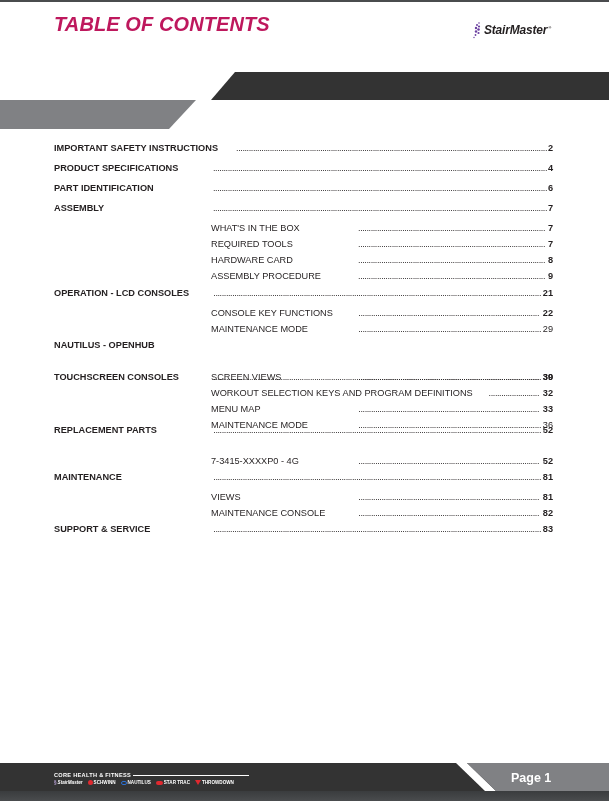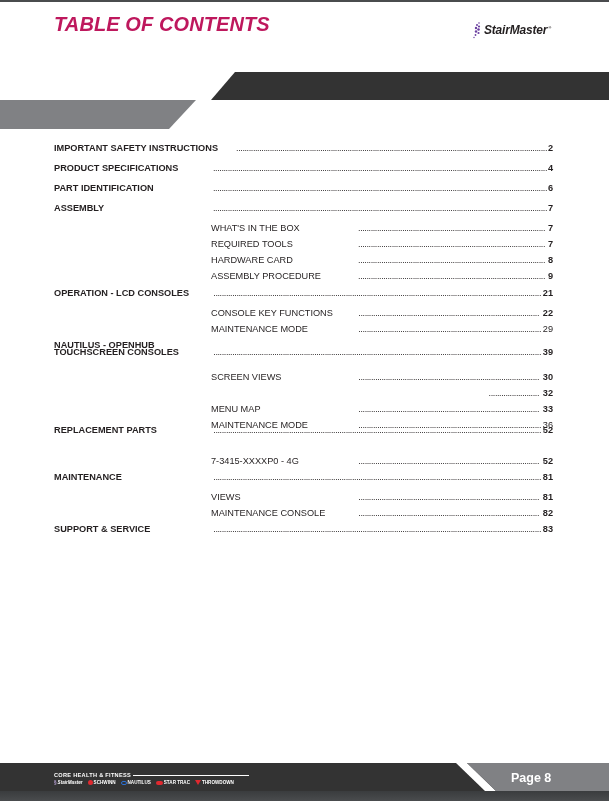--- a/index.html
+++ b/index.html
@@ -148,33 +148,34 @@
 
   <div class="row sub" style="top:322px">
     <span class="label">MAINTENANCE MODE</span>
     <span class="leader" style="left:358px; right:68px"></span>
     <span class="num reg">29</span>
   </div>
 
   <div class="row main" style="top:338px">
     <span class="label">NAUTILUS - OPENHUB</span>
   </div>
-  <div class="row main" style="top:345px">
+  <div class="row main" style="top:370px">
     <span class="label">TOUCHSCREEN CONSOLES</span>
     <span class="leader" style="left:213px; right:68px"></span>
     <span class="num">39</span>
   </div>
 
   <div class="row sub" style="top:370px">
     <span class="label">SCREEN VIEWS</span>
     <span class="leader" style="left:358px; right:70px"></span>
     <span class="num bold">30</span>
   </div>
 
   <div class="row sub" style="top:386px">
+    <span class="label">WORKOUT SELECTION KEYS AND PROGRAM DEFINITIONS</span>
     <span class="leader" style="left:489px; right:70px"></span>
     <span class="num bold">32</span>
   </div>
 
   <div class="row sub" style="top:402px">
     <span class="label">MENU MAP</span>
     <span class="leader" style="left:358px; right:70px"></span>
     <span class="num bold">33</span>
   </div>
 
@@ -221,21 +222,21 @@
   </div>
 </div>
 
 <div class="footer"></div>
 <div class="footer-bottom"></div>
 
 <svg class="page-tab" width="167" height="28" viewBox="0 0 167 28">
   <polygon points="14,0 25,0 54,28 43,28" fill="#ffffff"></polygon>
   <polygon points="25,0 167,0 167,28 54,28" fill="#808184"></polygon>
 </svg>
-<div class="page-label">Page 8</div>
+<div class="page-label">Page 1</div>
 
 <div class="brand-block">
   <div class="brand-title">
     <span>CORE HEALTH &amp; FITNESS</span>
       <span class="brand-line"></span>
   </div>
   <div class="brand-logos">
     <span class="b">
         <span style="color:#b9a3d6">§</span>
         <i>StairMaster</i>

